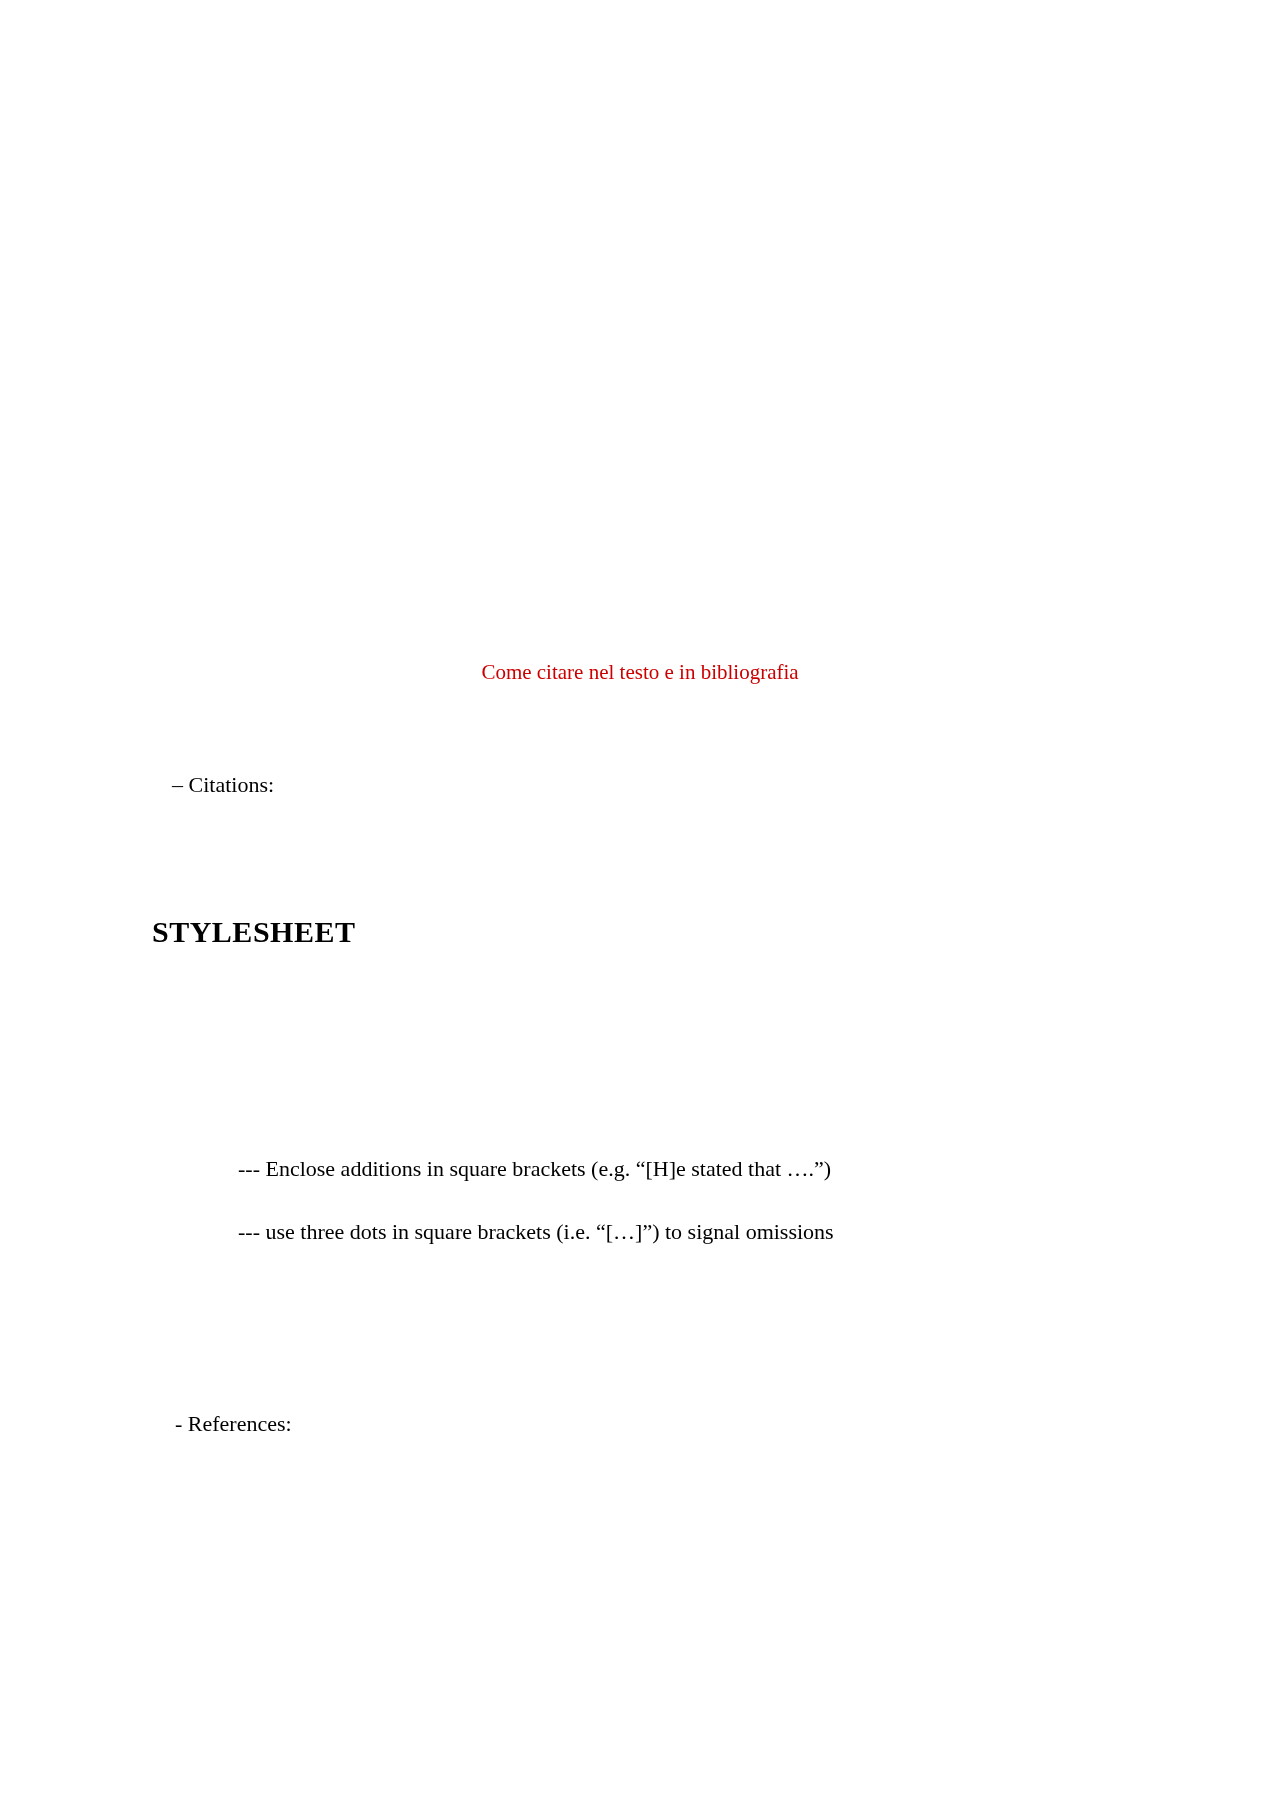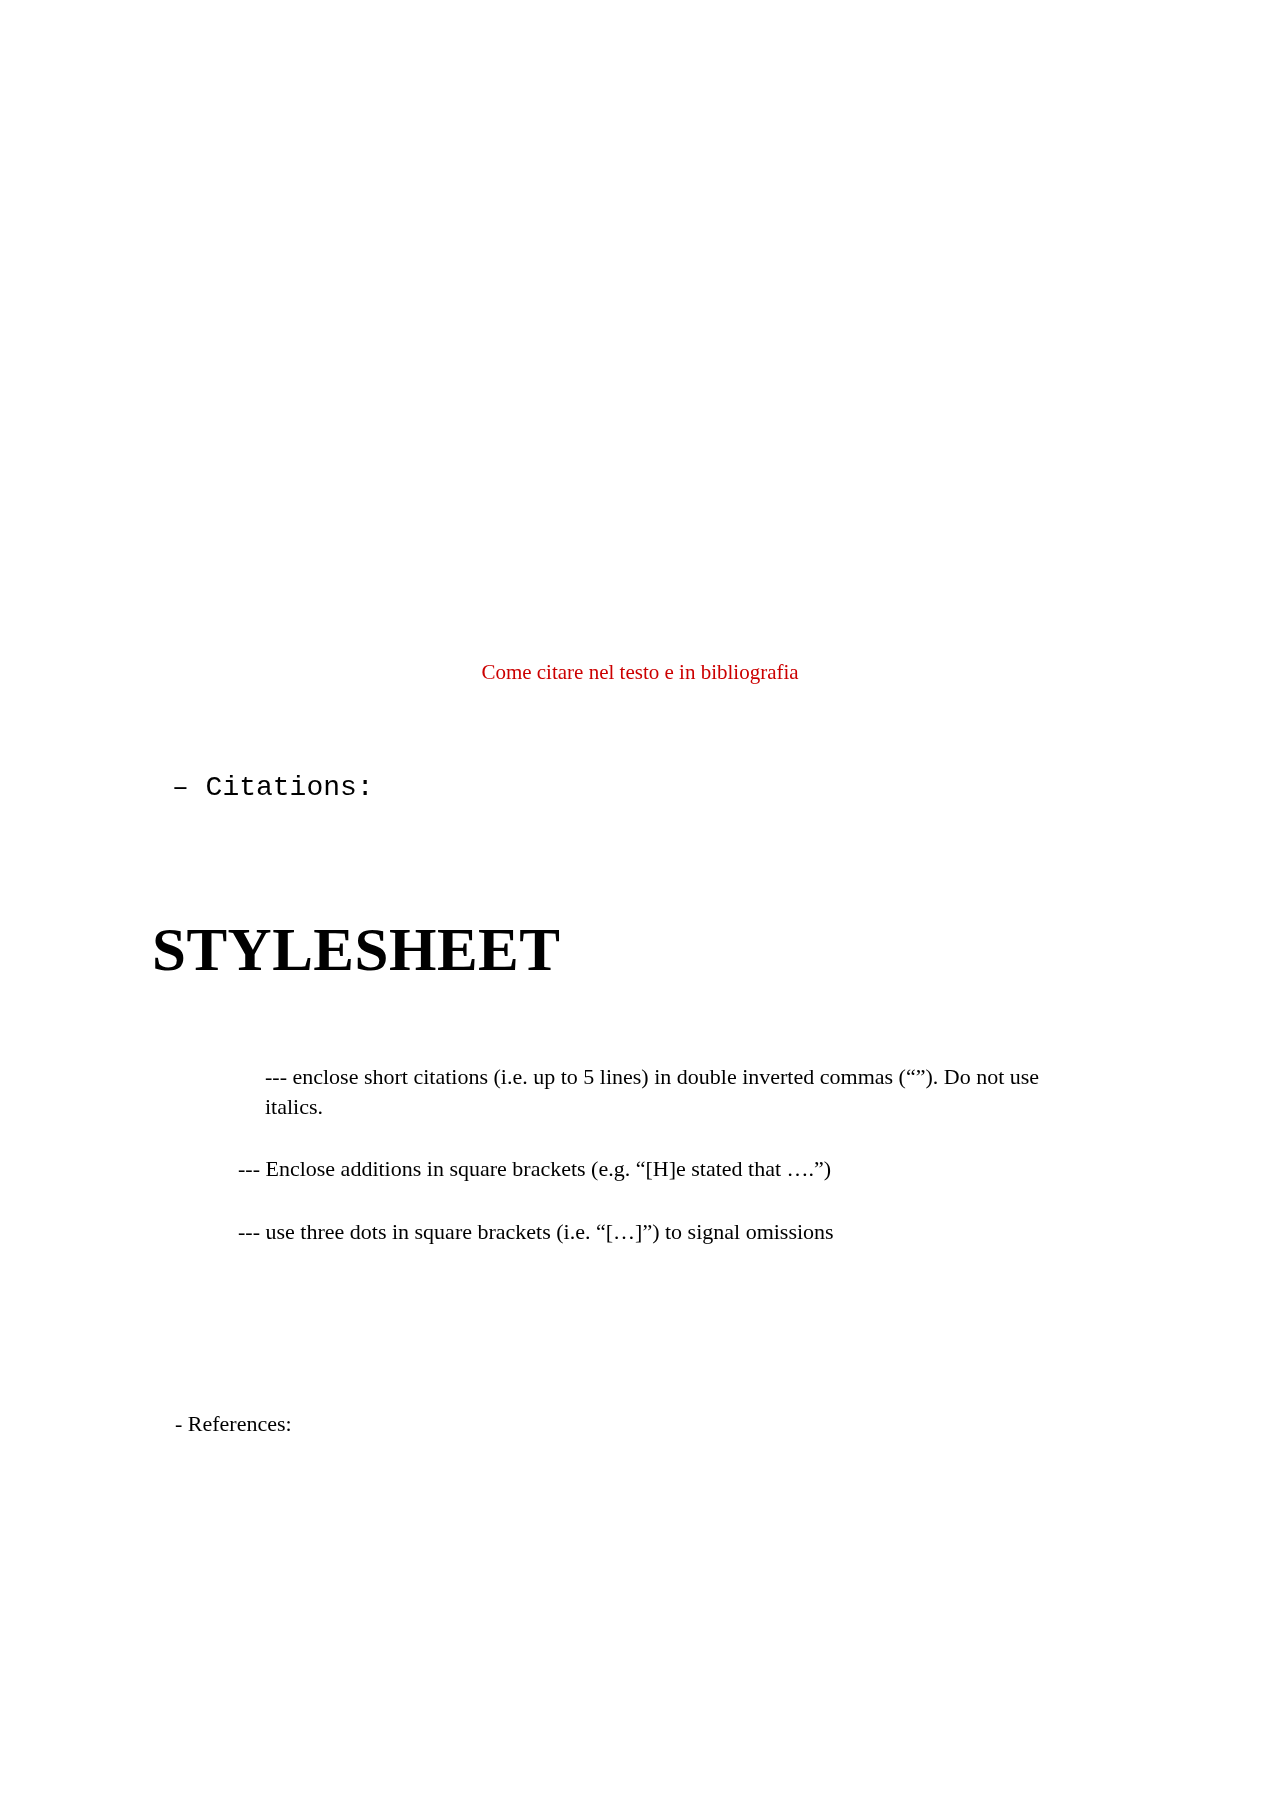--- a/index.html
+++ b/index.html
@@ -23,28 +23,27 @@
     top: 660px;
     text-align: center;
     color: #cc0000;
     font-size: 21px;
     font-family: "Liberation Serif", serif;
   }
   .citations-label {
     position: absolute;
     left: 172px;
     top: 772px;
-    font-size: 28px;
-    font-family: Liberation Mono, monospace;
+    font-size: 22px;
   }
   .stylesheet-heading {
     position: absolute;
     left: 152px;
     top: 915px;
-    font-size: 61px;
+    font-size: 30px;
     font-weight: bold;
     letter-spacing: 0.5px;
   }
   .bullet {
     position: absolute;
     font-size: 22px;
     line-height: 1.38;
   }
   .b1 { left: 265px; top: 1062px; width: 830px; }
   .b2 { left: 238px; top: 1154px; width: 860px; }
@@ -69,21 +68,20 @@
 <body>
 
 <div class="page">
 
   <div class="doc-title">Come citare nel testo e in bibliografia</div>
 
   <div class="citations-label">– Citations:</div>
 
   <div class="stylesheet-heading">STYLESHEET</div>
 
-  <div class="bullet b1">--- enclose short citations (i.e. up to 5 lines) in double inverted commas (“”). Do not use italics.</div>
 
   <div class="bullet b2">--- Enclose additions in square brackets (e.g. “[H]e stated that ….”)</div>
 
   <div class="bullet b3">--- use three dots in square brackets (i.e. “[…]”) to signal omissions</div>
 
 
   <div class="references-label">- References:</div>
 
 
 

